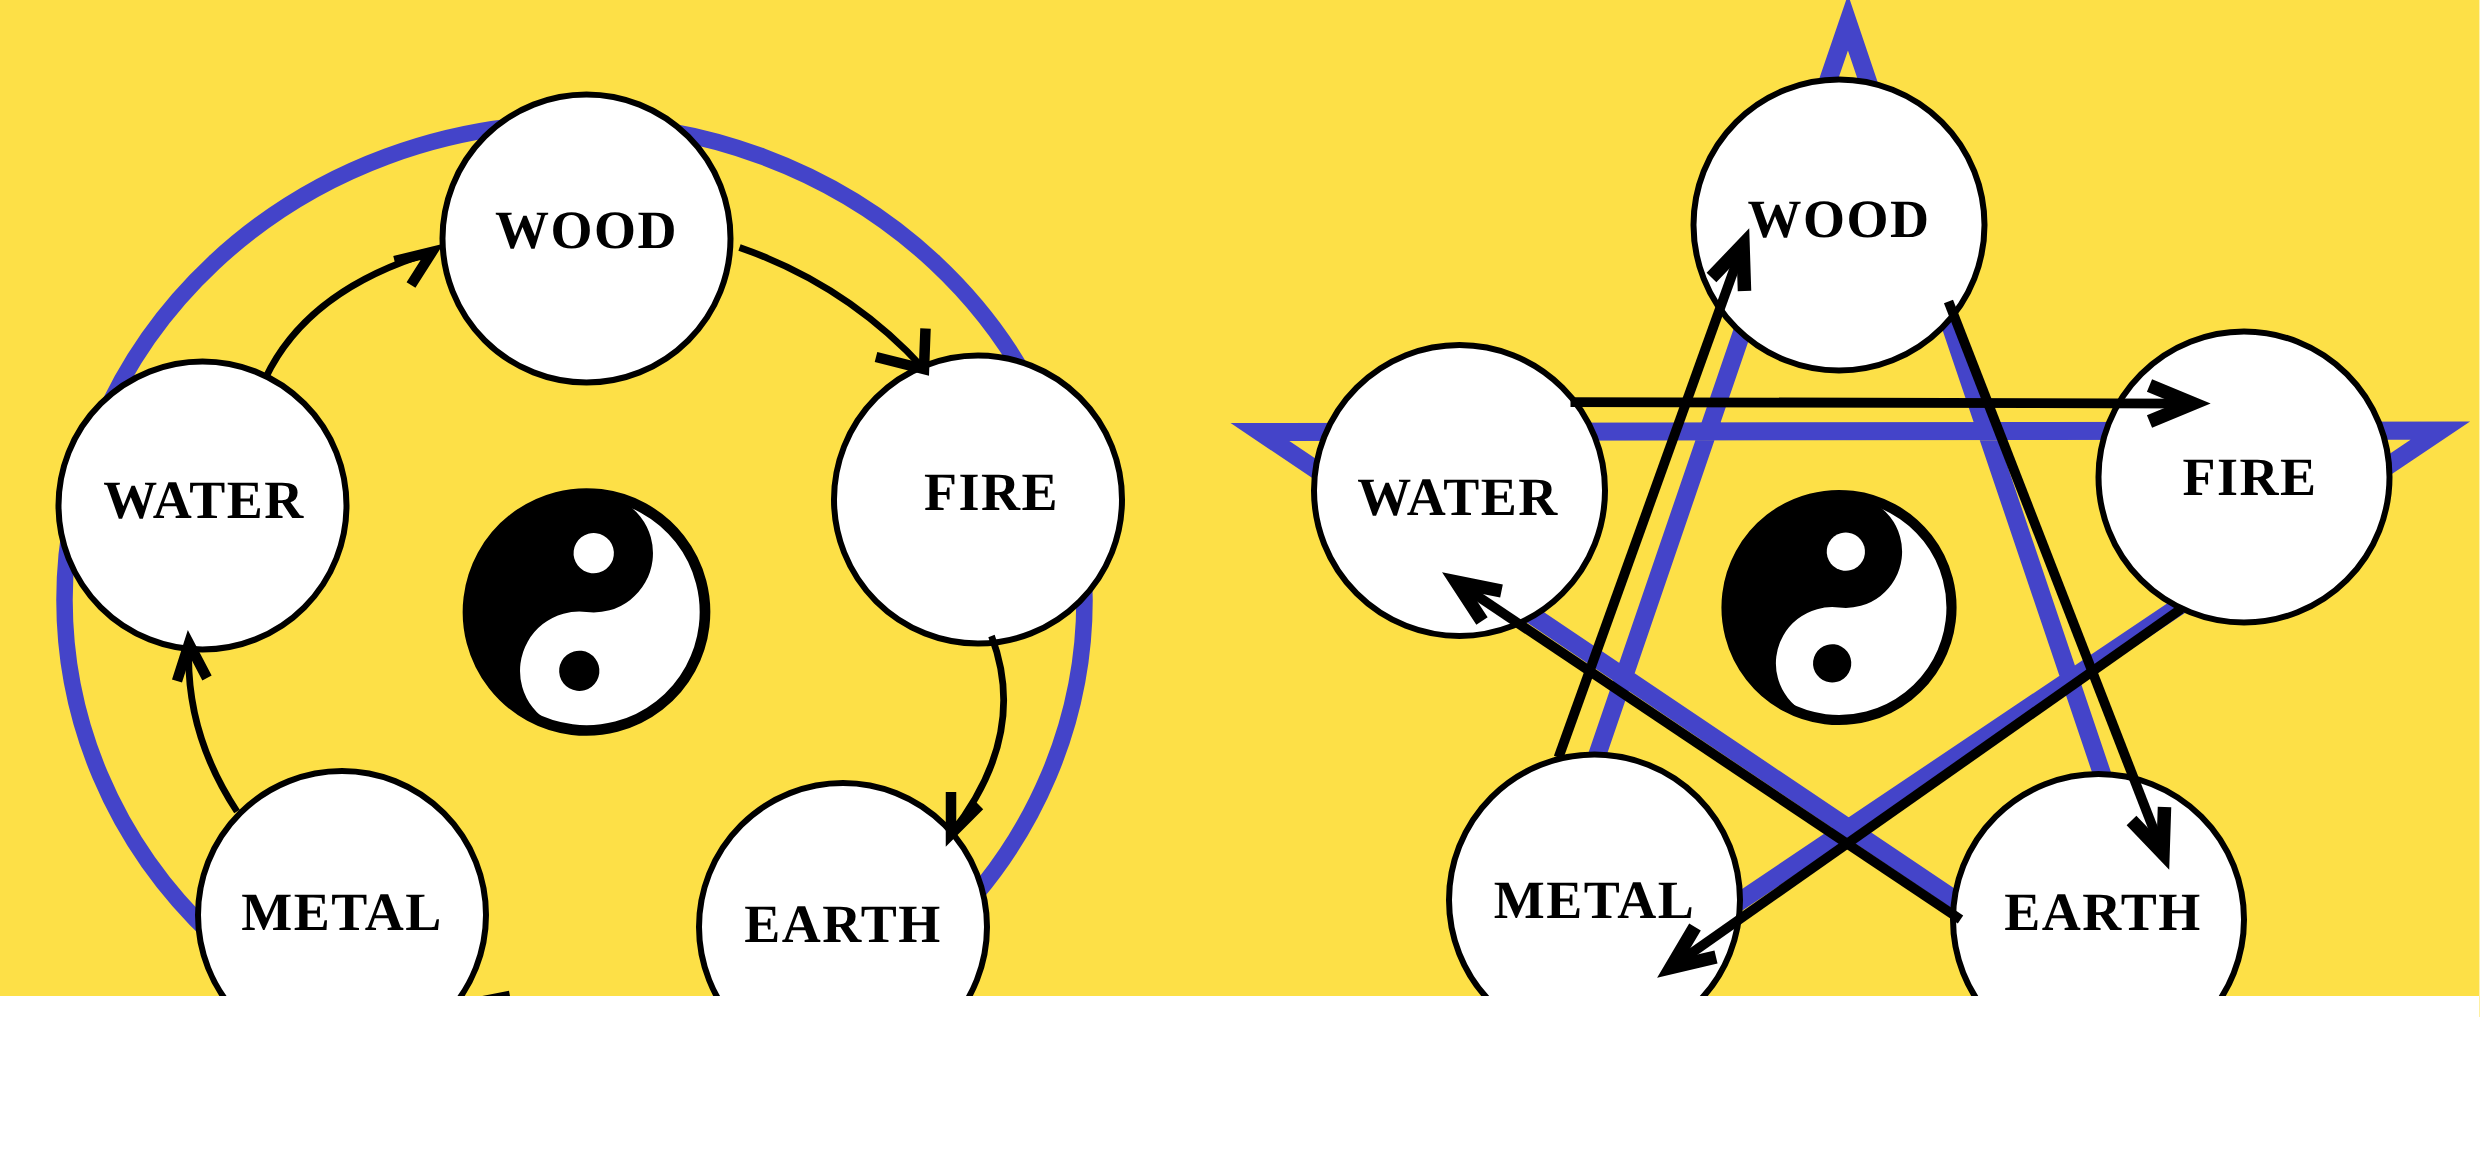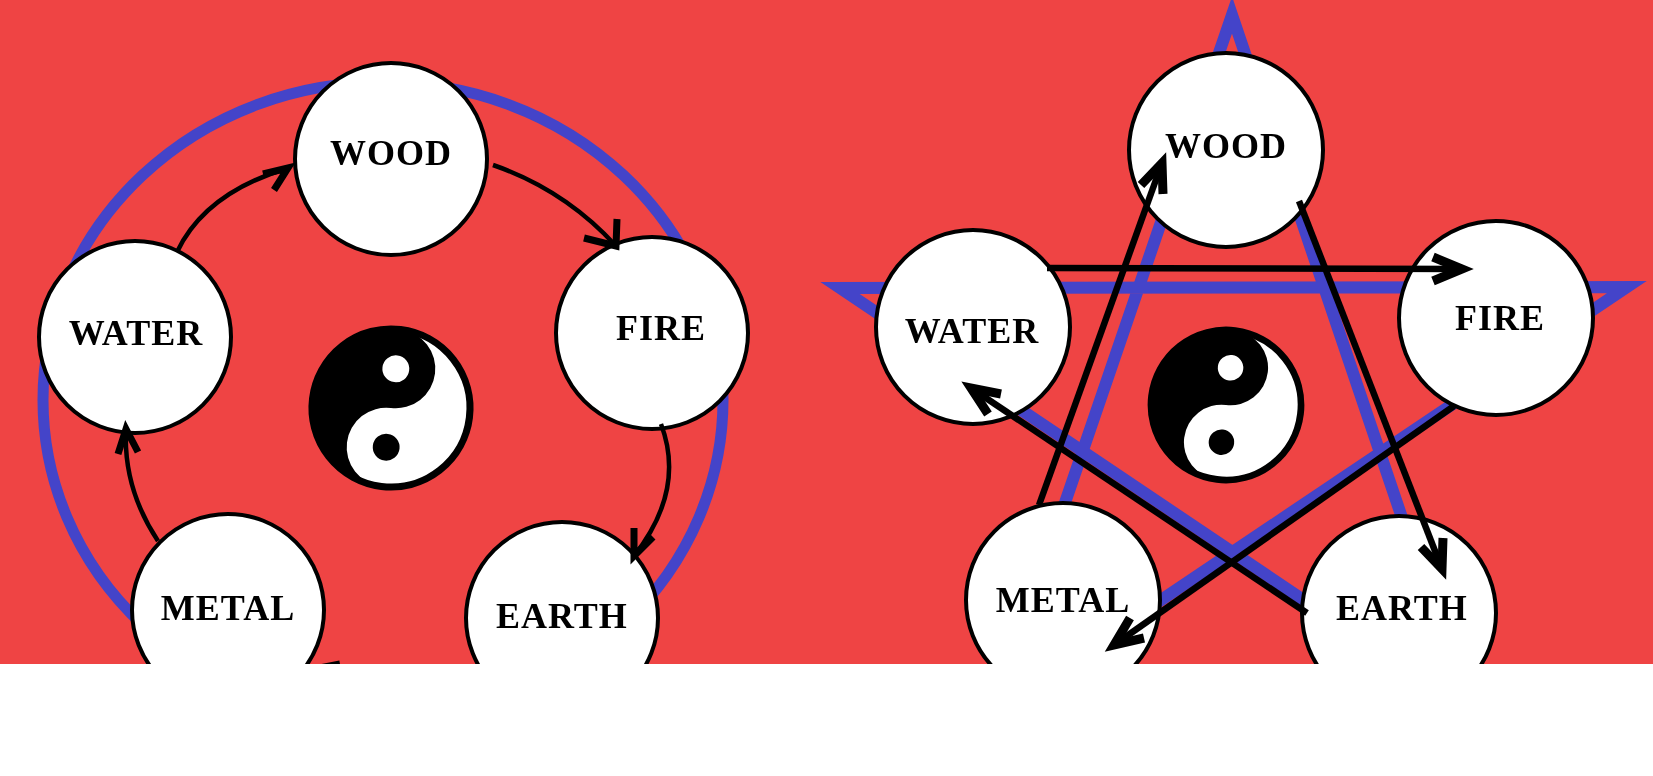--- a/index.html
+++ b/index.html
@@ -1,16 +1,16 @@
 <!DOCTYPE html>
 <html><head>
 <meta charset="utf-8">
 <style>
   html, body { margin: 0; padding: 0; background: #ffffff; }
-  .stage { width: 1653px; height: 664px; background: #ef4444; overflow: hidden; }
+  .stage { width: 1653px; height: 664px; background: #fde047; overflow: hidden; }
   svg { display: block; }
   .node-circle { fill: #ffffff; stroke: #000000; stroke-width: 4; }
   .node-label {
     font-family: "Liberation Serif", "DejaVu Serif", serif;
     font-weight: bold;
     font-size: 36px;
     letter-spacing: 1px;
     fill: #000000;
     text-anchor: middle;
   }

